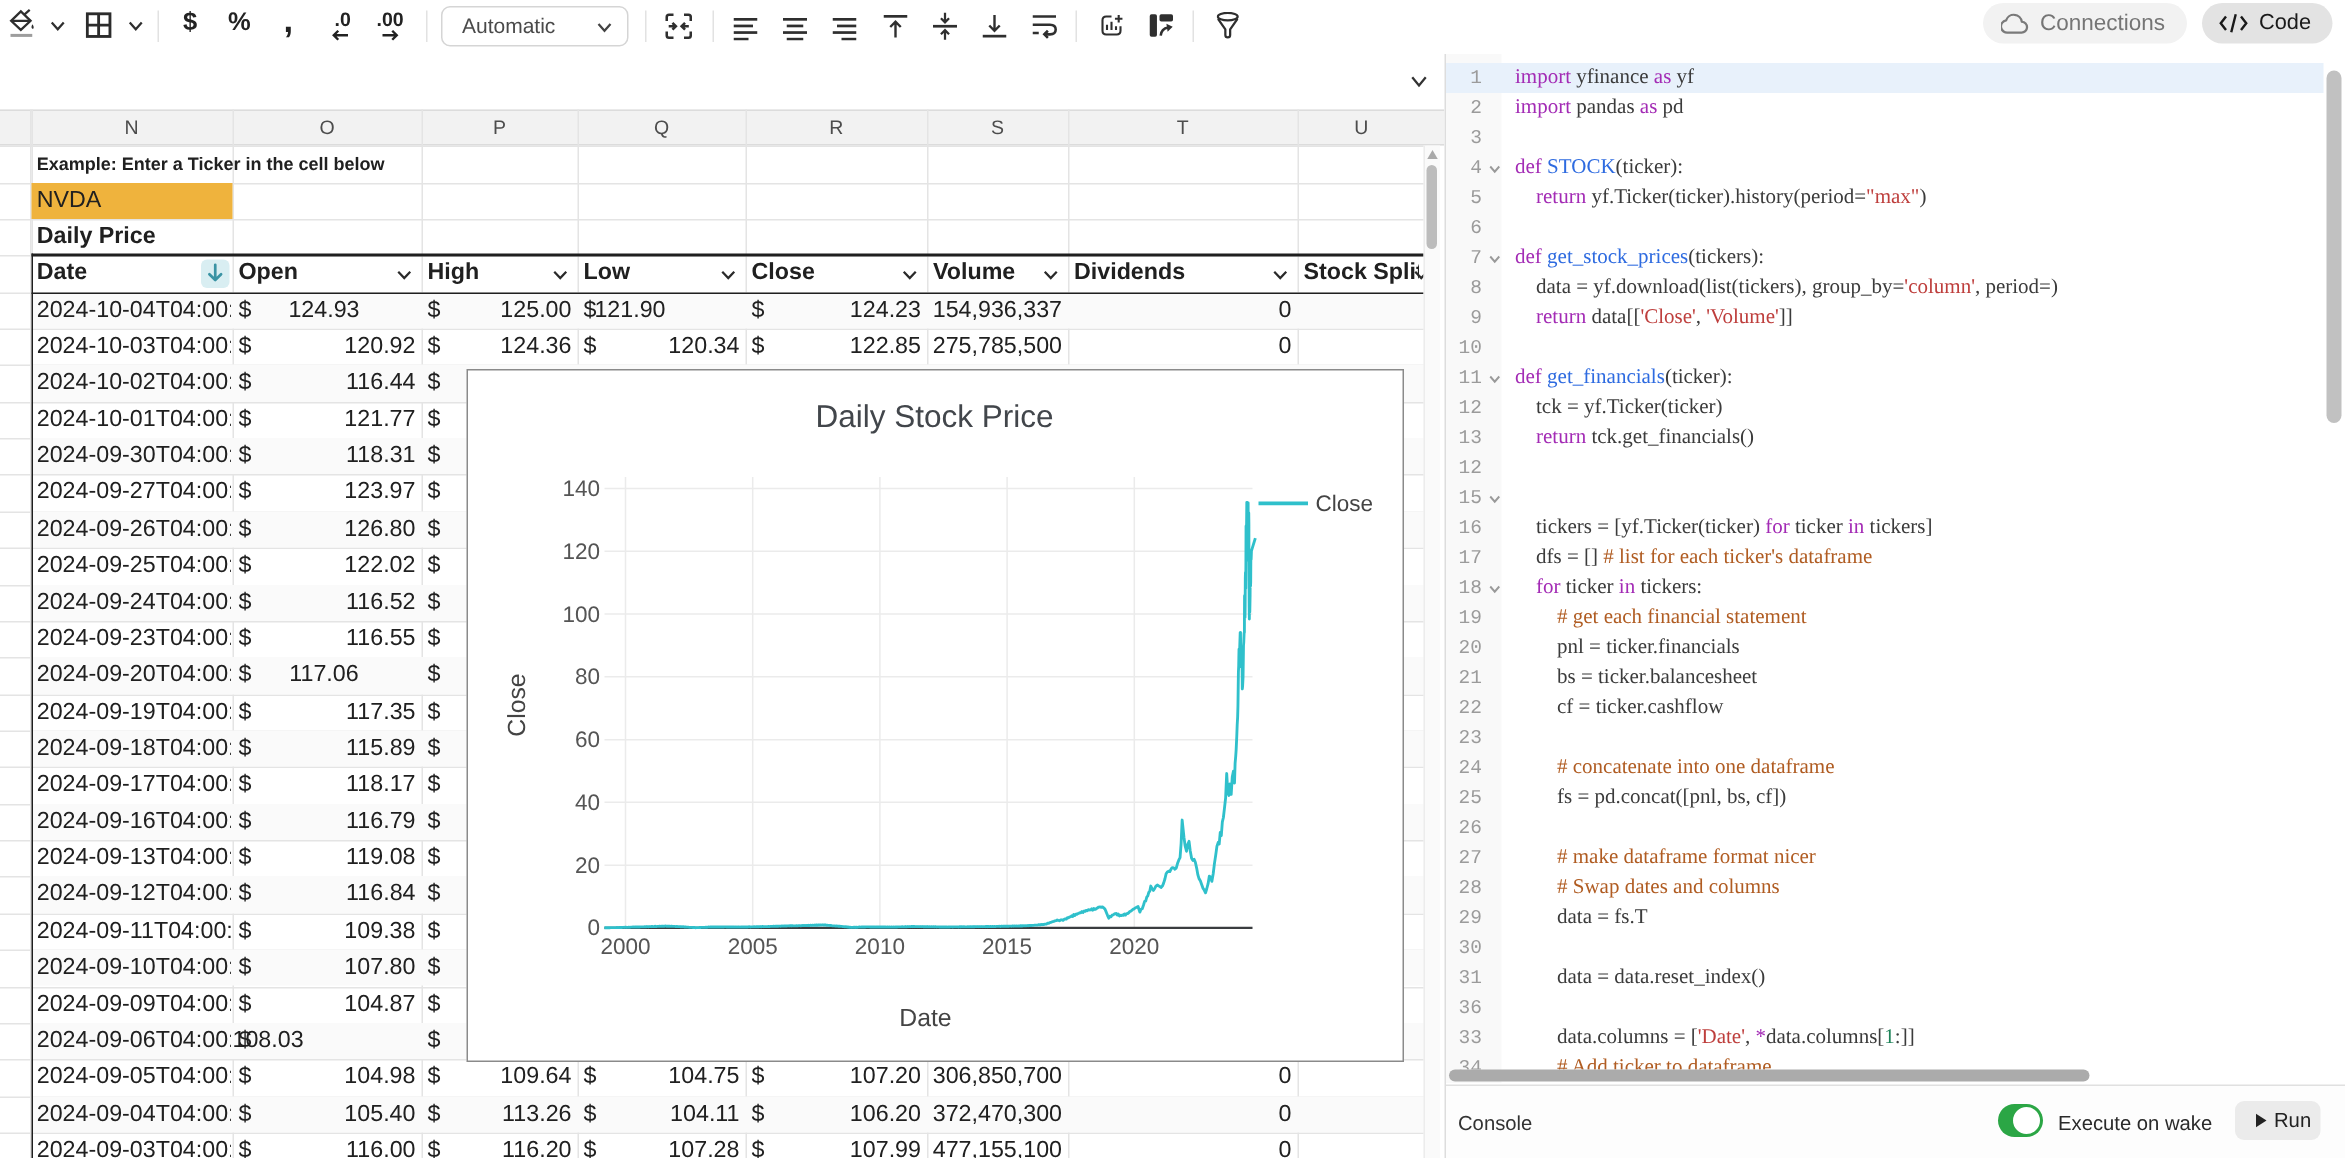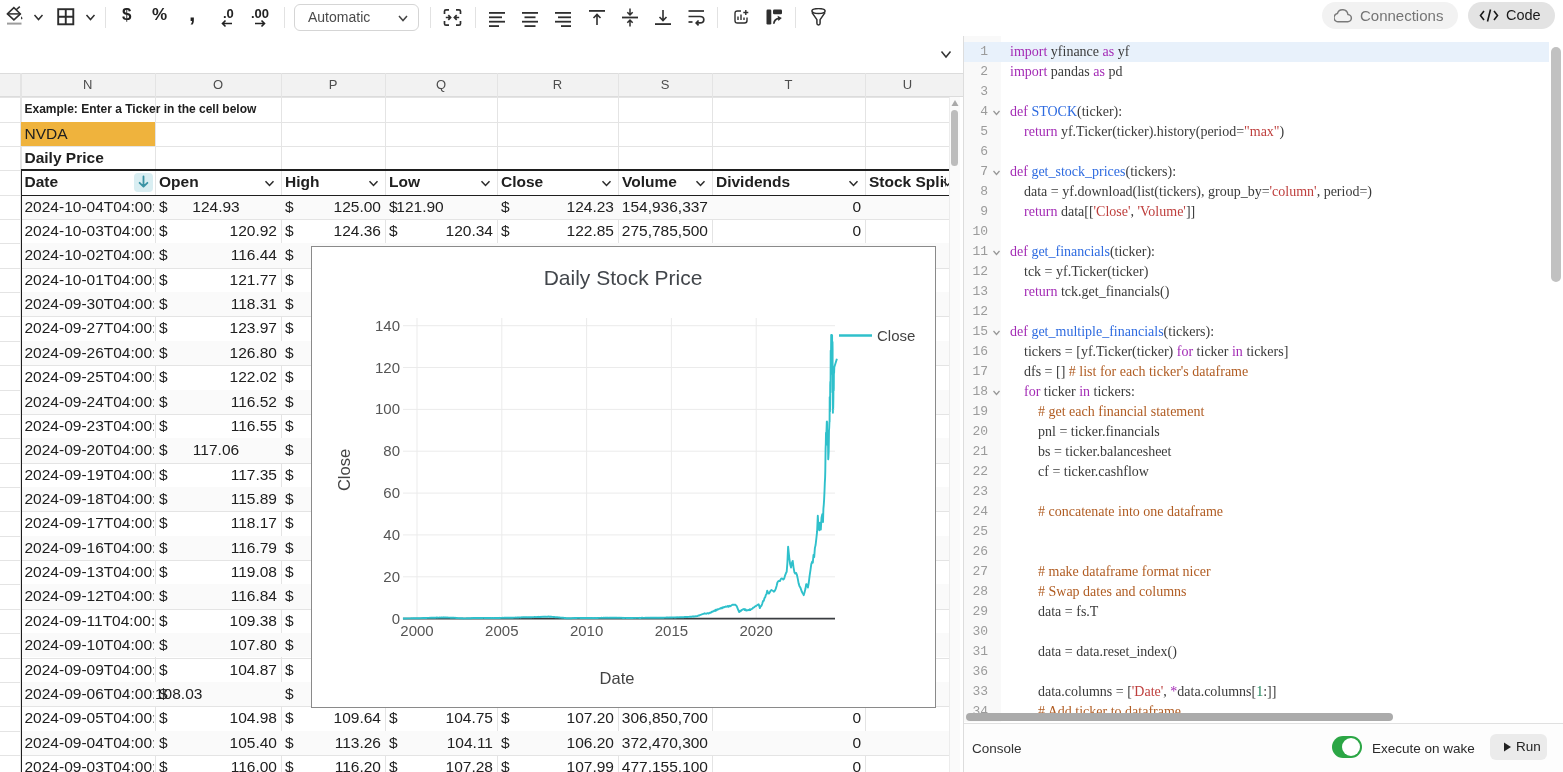--- a/index.html
+++ b/index.html
@@ -466,21 +466,20 @@
 <div class="ln" style="top:226px">12</div>
 <div class="cl" style="top:226px">    tck = yf.Ticker(ticker)</div>
 <div class="ln" style="top:246px">13</div>
 <div class="cl" style="top:246px">    <span class="k">return</span> tck.get_financials()</div>
 <div class="ln" style="top:266px">12</div>
 <div class="cl" style="top:266px"></div>
 <div class="ln" style="top:286px">15</div>
 <svg class="ab" style="left:28px;top:293px" width="9" height="8" viewBox="0 0 9 8">
         <path d="M1.5 2 L4.5 5.5 L7.5 2" stroke="#999" stroke-width="1.3" fill="none"></path>
       </svg>
-<div class="cl" style="top:286px"><span class="k">def</span> <span class="f">get_multiple_financials</span>(tickers):</div>
 <div class="ln" style="top:306px">16</div>
 <div class="cl" style="top:306px">    tickers = [yf.Ticker(ticker) <span class="k">for</span> ticker <span class="k">in</span> tickers]</div>
 <div class="ln" style="top:326px">17</div>
 <div class="cl" style="top:326px">    dfs = [] <span class="c"># list for each ticker's dataframe</span></div>
 <div class="ln" style="top:346px">18</div>
 <svg class="ab" style="left:28px;top:353px" width="9" height="8" viewBox="0 0 9 8">
         <path d="M1.5 2 L4.5 5.5 L7.5 2" stroke="#999" stroke-width="1.3" fill="none"></path>
       </svg>
 <div class="cl" style="top:346px">    <span class="k">for</span> ticker <span class="k">in</span> tickers:</div>
 <div class="ln" style="top:366px">19</div>
@@ -489,20 +488,21 @@
 <div class="cl" style="top:386px">        pnl = ticker.financials</div>
 <div class="ln" style="top:406px">21</div>
 <div class="cl" style="top:406px">        bs = ticker.balancesheet</div>
 <div class="ln" style="top:426px">22</div>
 <div class="cl" style="top:426px">        cf = ticker.cashflow</div>
 <div class="ln" style="top:446px">23</div>
 <div class="cl" style="top:446px"></div>
 <div class="ln" style="top:466px">24</div>
 <div class="cl" style="top:466px">        <span class="c"># concatenate into one dataframe</span></div>
 <div class="ln" style="top:486px">25</div>
+<div class="cl" style="top:486px">        fs = pd.concat([pnl, bs, cf])</div>
 <div class="ln" style="top:506px">26</div>
 <div class="cl" style="top:506px"></div>
 <div class="ln" style="top:526px">27</div>
 <div class="cl" style="top:526px">        <span class="c"># make dataframe format nicer</span></div>
 <div class="ln" style="top:546px">28</div>
 <div class="cl" style="top:546px">        <span class="c"># Swap dates and columns</span></div>
 <div class="ln" style="top:566px">29</div>
 <div class="cl" style="top:566px">        data = fs.T</div>
 <div class="ln" style="top:586px">30</div>
 <div class="ln" style="top:606px">31</div>

